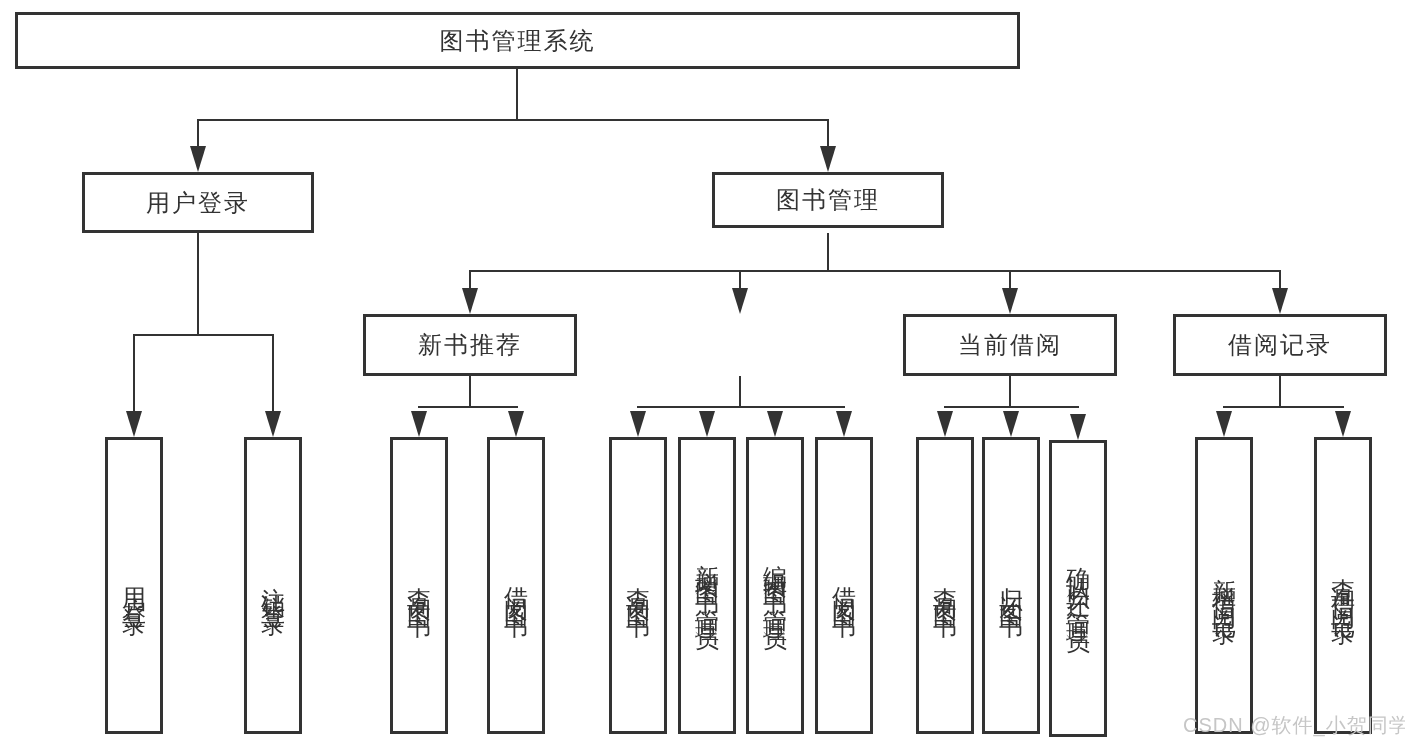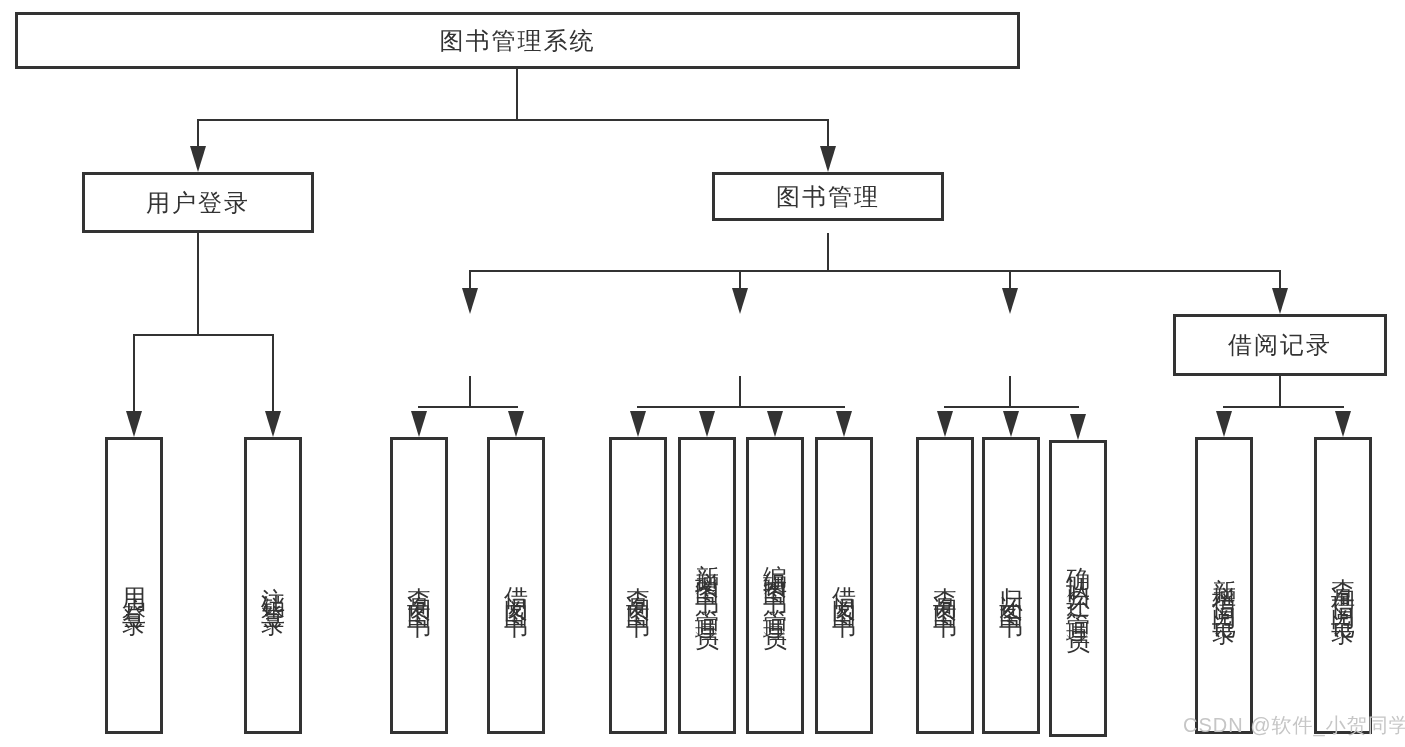--- a/index.html
+++ b/index.html
@@ -67,21 +67,21 @@
   <div class="line" style="left:516px; top:68px;  width:2px;   height:53px;"></div>
   <div class="line" style="left:197px; top:119px; width:632px; height:2px;"></div>
   <div class="line" style="left:197px; top:119px; width:2px;   height:32px;"></div>
   <div class="line" style="left:827px; top:119px; width:2px;   height:32px;"></div>
   <div class="arrowhead" style="left:190px; top:146px;"></div>
   <div class="arrowhead" style="left:820px; top:146px;"></div>
 
   <div class="box" style="left:82px; top:172px; width:232px; height:61px;">
     <span class="h-label">用户登录</span>
   </div>
-  <div class="box" style="left:712px; top:172px; width:232px; height:49px;font-family:Liberation Serif, serif;">
+  <div class="box" style="left:712px; top:172px; width:232px; height:56px;font-family:Liberation Serif, serif;">
     <span class="h-label">图书管理</span>
   </div>
 
   <div class="line" style="left:197px; top:233px; width:2px;   height:103px;"></div>
   <div class="line" style="left:133px; top:334px; width:141px; height:2px;"></div>
   <div class="line" style="left:133px; top:334px; width:2px;   height:82px;"></div>
   <div class="line" style="left:272px; top:334px; width:2px;   height:82px;"></div>
   <div class="arrowhead" style="left:126px; top:411px;"></div>
   <div class="arrowhead" style="left:265px; top:411px;"></div>
 
@@ -89,20 +89,26 @@
   <div class="line" style="left:469px;  top:270px; width:812px; height:2px;"></div>
   <div class="line" style="left:469px;  top:270px; width:2px;   height:22px;"></div>
   <div class="line" style="left:739px;  top:270px; width:2px;   height:22px;"></div>
   <div class="line" style="left:1009px; top:270px; width:2px;   height:22px;"></div>
   <div class="line" style="left:1279px; top:270px; width:2px;   height:22px;"></div>
   <div class="arrowhead" style="left:462px;  top:288px;"></div>
   <div class="arrowhead" style="left:732px;  top:288px;"></div>
   <div class="arrowhead" style="left:1002px; top:288px;"></div>
   <div class="arrowhead" style="left:1272px; top:288px;"></div>
 
+  <div class="box" style="left:363px; top:314px; width:214px; height:62px;">
+    <span class="h-label">新书推荐</span>
+  </div>
+  <div class="box" style="left:903px; top:314px; width:214px; height:62px;">
+    <span class="h-label">当前借阅</span>
+  </div>
   <div class="box" style="left:1173px; top:314px; width:214px; height:62px;">
     <span class="h-label">借阅记录</span>
   </div>
 
   <div class="line" style="left:469px; top:376px; width:2px;  height:32px;"></div>
   <div class="line" style="left:418px; top:406px; width:100px; height:2px;"></div>
   <div class="arrowhead" style="left:411px; top:411px;"></div>
   <div class="arrowhead" style="left:508px; top:411px;"></div>
 
   <div class="line" style="left:739px; top:376px; width:2px;   height:32px;"></div>

